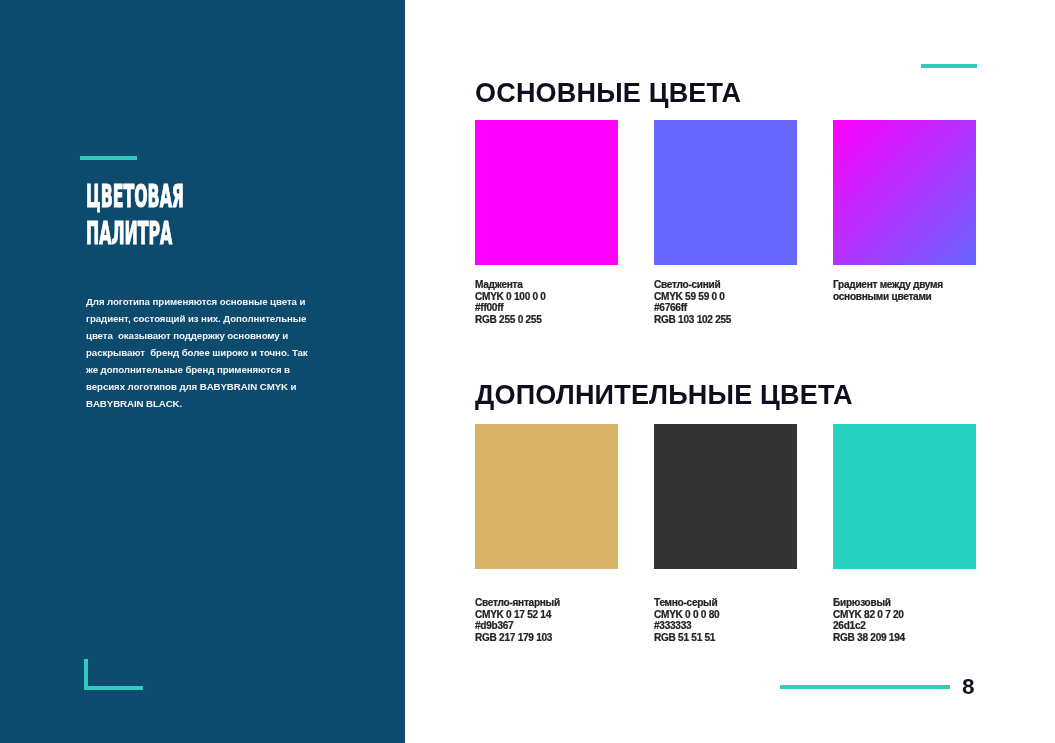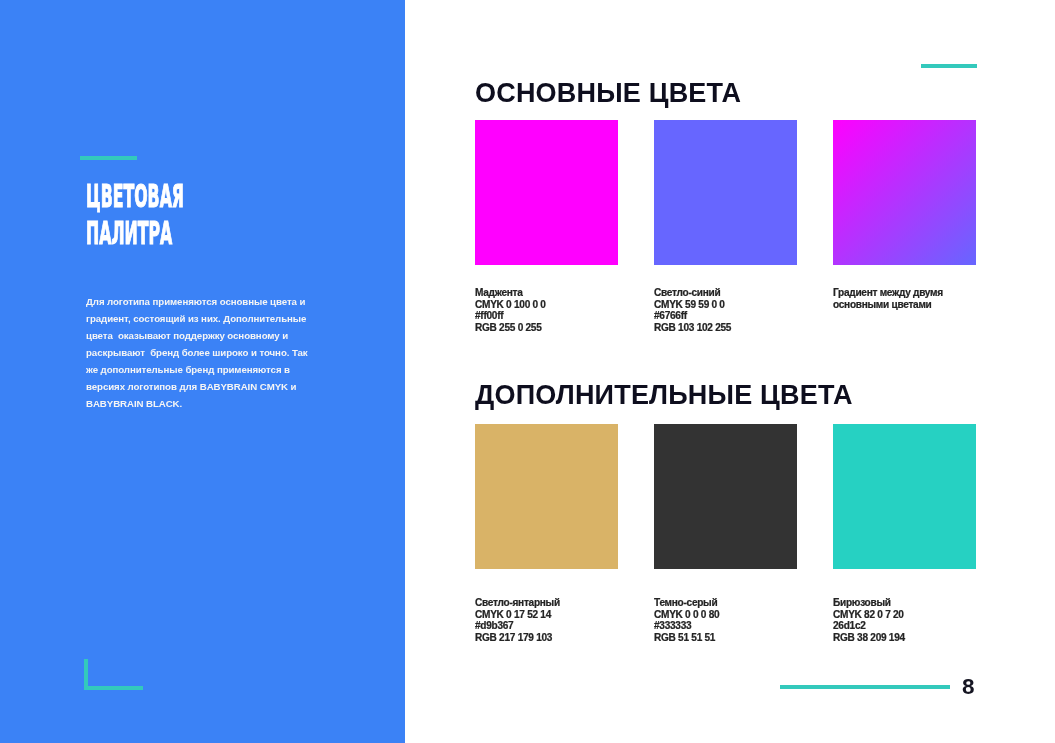--- a/index.html
+++ b/index.html
@@ -1,38 +1,38 @@
 <!DOCTYPE html>
 <html><head>
 <meta charset="utf-8">
 <title>Color Palette</title>
 <style>
   html,body{margin:0;padding:0;}
   body{width:1055px;height:743px;background:#ffffff;font-family:"Liberation Sans",sans-serif;overflow:hidden;-webkit-font-smoothing:antialiased;text-rendering:optimizeLegibility;}
   .page{position:relative;width:1055px;height:743px;background:#ffffff;overflow:hidden;}
-  .left-panel{position:absolute;left:0;top:0;width:405px;height:743px;background:#3b82f6;}
+  .left-panel{position:absolute;left:0;top:0;width:405px;height:743px;background:#0c4a6e;}
   .accent-bar{position:absolute;background:#33c9bc;}
   .lp-accent{left:80px;top:156px;width:56.6px;height:4px;}
   .lp-title{position:absolute;left:86px;top:178px;color:#fff;}
   .lp-title div{font-family:"DejaVu Sans Condensed","DejaVu Sans",sans-serif;font-weight:bold;font-size:32px;line-height:37px;white-space:nowrap;transform:scaleX(0.548);transform-origin:left top;-webkit-text-stroke:1.1px #fff;}
   .lp-body{position:absolute;left:86px;top:293px;width:240px;color:#f5f5f5;font-size:9.7px;letter-spacing:-0.08px;}
   .lp-body div{white-space:pre;height:17.05px;line-height:17.05px;font-weight:bold;}
   .corner{position:absolute;left:84px;top:659px;width:58px;height:31px;}
   .corner .v{position:absolute;left:0;top:0;width:3.5px;height:31px;background:#33c9bc;}
   .corner .h{position:absolute;left:0;bottom:0;width:58.6px;height:3.6px;background:#33c9bc;}
   .rt-accent{position:absolute;left:921px;top:64px;width:56px;height:4px;background:#33c9bc;}
   .section{position:absolute;left:475px;}
   #section-1 .swatches{top:39px;}
   #section-1 .sw-text{margin-top:28px;}
   .sw-box{box-sizing:border-box;}
   .sec-heading{position:absolute;left:0;top:0;font-weight:bold;font-size:27px;line-height:21px;color:#0e0e1e;letter-spacing:0.2px;white-space:nowrap;}
   .swatches{position:absolute;left:0;top:37px;display:flex;gap:36px;}
   .sw{width:143px;}
   .sw-box{width:143px;height:145px;}
-  .sw-text{margin-top:22px;font-weight:bold;font-size:10.1px;line-height:11.7px;color:#242424;letter-spacing:-0.28px;-webkit-text-stroke:0.22px #242424;}
+  .sw-text{margin-top:14px;font-weight:bold;font-size:10.1px;line-height:11.7px;color:#242424;letter-spacing:-0.28px;-webkit-text-stroke:0.22px #242424;}
   .pg-line{position:absolute;left:780px;top:685px;width:169.6px;height:4px;background:#33c9bc;}
   .pg-num{position:absolute;left:962px;top:676px;font-weight:bold;font-size:22.5px;line-height:22.5px;color:#151522;}
 </style>
 </head>
 <body>
 
 <div class="page">
   <div class="left-panel">
     <div class="accent-bar lp-accent"></div>
     <div class="lp-title">

